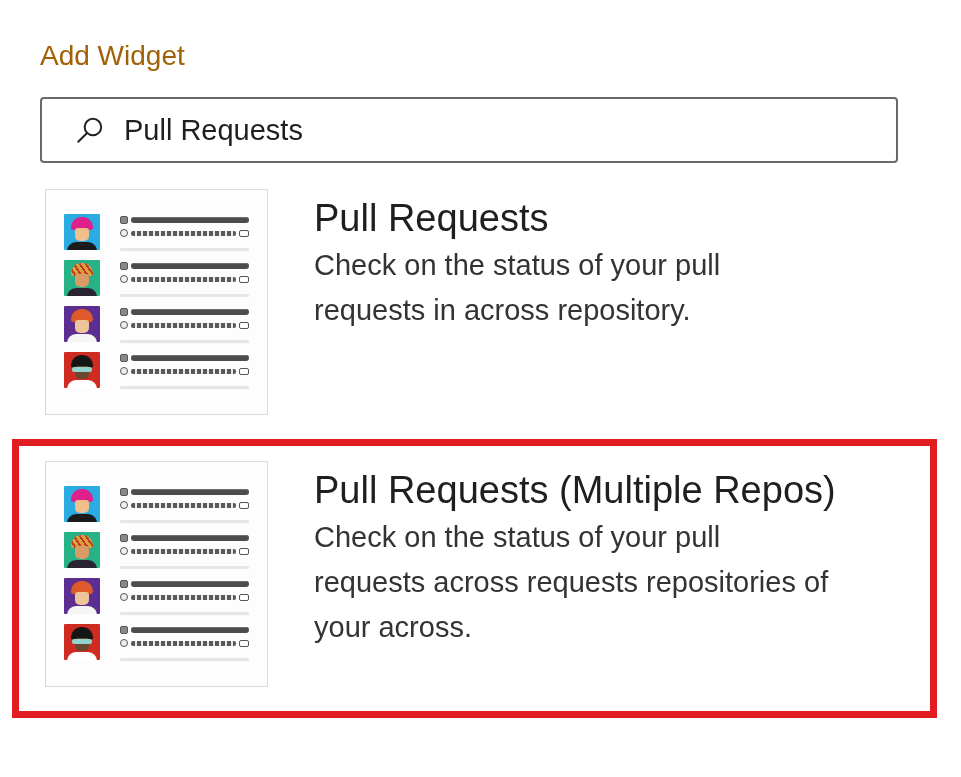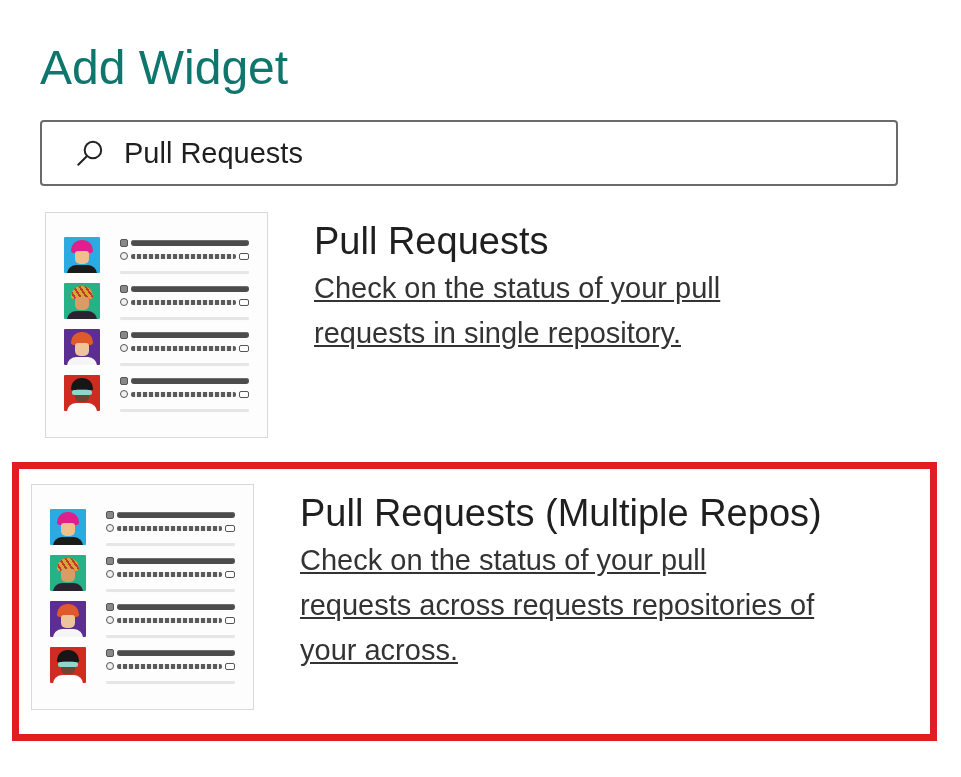--- a/index.html
+++ b/index.html
@@ -8,23 +8,23 @@
     background: #ffffff;
     font-family: "Liberation Sans", sans-serif;
     color: #212121;
     overflow: hidden;
   }
   .container { padding: 0 40px; }
 
   
   .page-title {
     margin-top: 40px;
-    font-size: 48px;
+    font-size: 28px;
     font-weight: 400;
-    color: #0f766e;
+    color: #a16207;
   }
 
   
   .search-box {
     margin-top: 25px;
     width: 858px;
     height: 66px;
     border: 2px solid #6a6a6a;
     border-radius: 4px;
     background: #ffffff;
@@ -49,21 +49,21 @@
     display: flex;
     align-items: flex-start;
     margin-top: 26px;
     padding-left: 5px;
   }
   .widget-row.selected {
     border: 7px solid #e11d23;
     margin-left: -28px;
     margin-right: -39px;
     margin-top: 24px;
-    padding: 15px 10px 24px 12px;
+    padding: 15px 10px 24px 26px;
     width: 925px;
   }
 
   
   .thumb {
     flex: none;
     width: 223px;
     height: 226px;
     border: 1px solid #d9d9d9;
     background: #fdfdfd;
@@ -134,21 +134,20 @@
     font-weight: 400;
     color: #1f1f1f;
     line-height: 44px;
   }
   .widget-desc {
     margin-top: 3px;
     font-size: 29px;
     color: #333333;
     line-height: 45px;
     font-weight: 400;
-    text-decoration: underline;
   }
 </style>
 </head>
 <body>
 
 <div class="container">
 
   <h1 class="page-title">Add Widget</h1>
 
   <div class="search-box" style="border-color: rgb(106, 106, 106);">
@@ -241,21 +240,21 @@
               <span class="end-cap"></span>
             </div>
           <div class="sep"></div>
         </div>
       </div>
     </div>
     <div class="info">
       <div class="widget-title">Pull Requests</div>
       <div class="widget-desc">
         <div>Check on the status of your pull</div>
-        <div>requests in single repository.</div>
+        <div>requests in across repository.</div>
       </div>
     </div>
   </div>
 
   <div class="widget-row selected" style="border-color: rgb(225, 29, 35);">
     <div class="thumb" style="border-color: rgb(217, 217, 217);">
       <div class="prow">
         <div class="avatar" style="--bg: #2babe2; --hat: #df1f8b; --face: #f0c08c; --torso: #1b1b1b;">
           <span class="hat"></span>
             <span class="face"></span>

